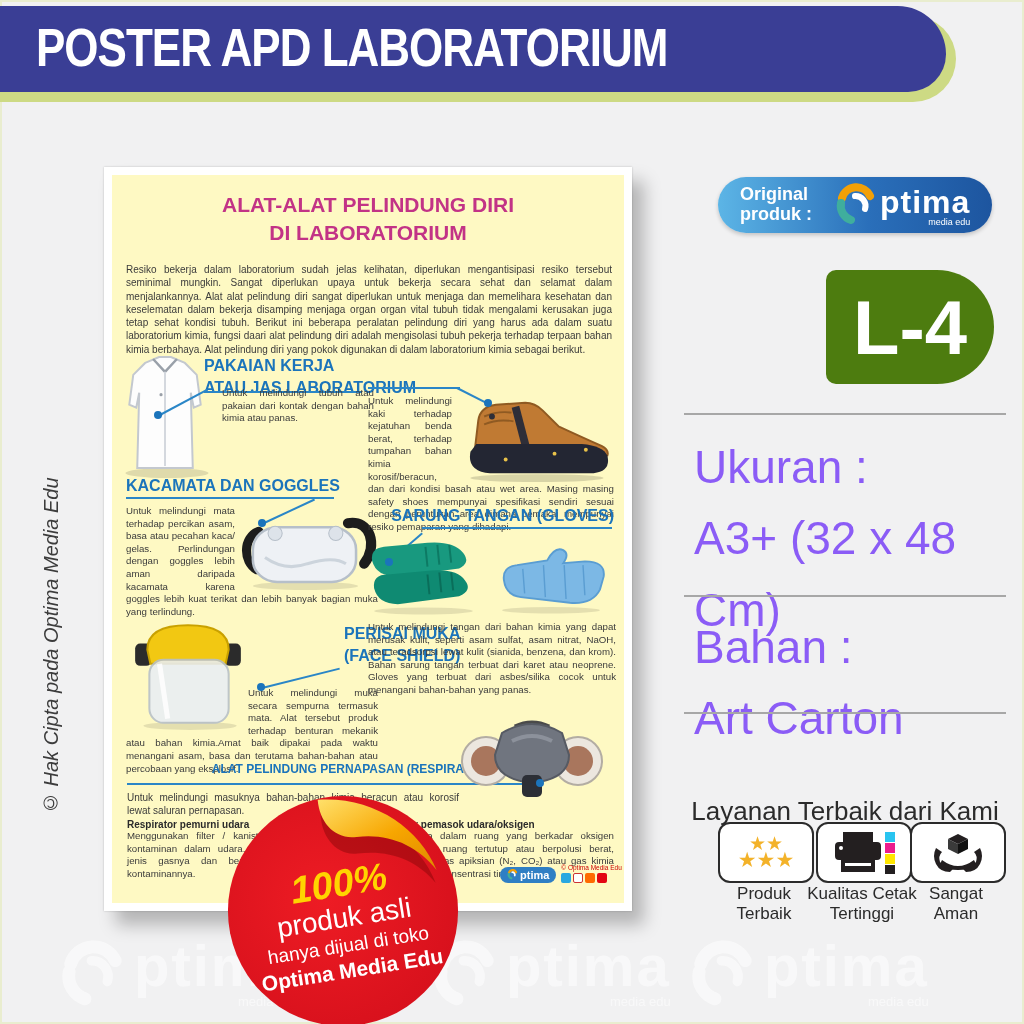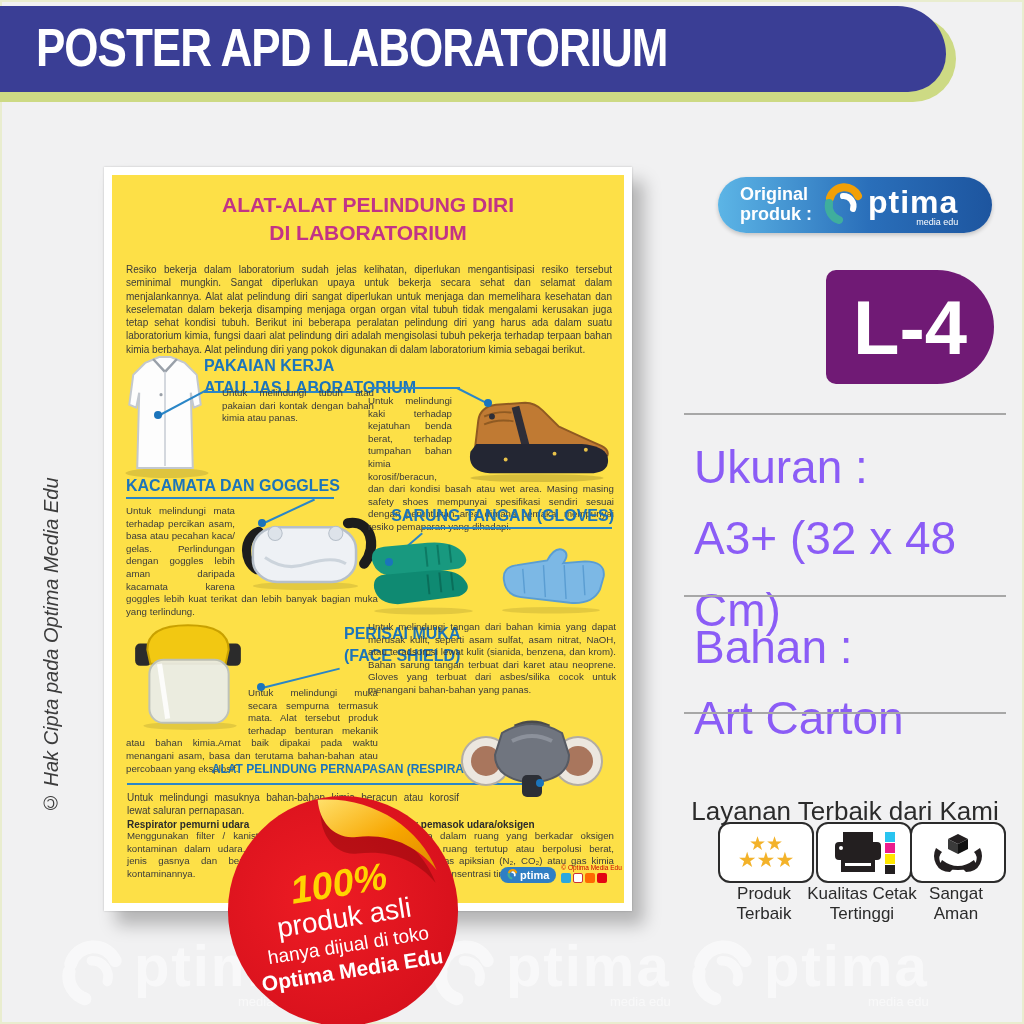--- a/index.html
+++ b/index.html
@@ -24,21 +24,21 @@
 
   
   .wm{bottom:14px;display:flex;align-items:flex-start;gap:6px;opacity:.55;z-index:1;}
   .wm .wm-txt{color:#fff;font-size:58px;font-weight:bold;letter-spacing:2px;line-height:.9;}
   .wm .wm-sub{color:#fff;font-size:13px;display:block;text-align:right;margin-top:2px;}
 
   
   .poster{left:104px;top:167px;width:528px;height:744px;background:#fff;padding:8px;
           box-sizing:border-box;z-index:10;
           box-shadow:12px 14px 16px rgba(0,0,0,.25),0 0 2px rgba(0,0,0,.2);}
-  .poster-inner{position:relative;width:100%;height:100%;background:#fde047;overflow:hidden;}
+  .poster-inner{position:relative;width:100%;height:100%;background:#fef9c3;overflow:hidden;}
   .p-title{left:0;top:16px;width:100%;text-align:center;color:#c23386;font-weight:bold;
            font-size:21px;line-height:1.35;}
   .p-intro{left:14px;top:88px;width:486px;font-size:10px;line-height:1.33;
            text-align:justify;color:#3b3b3b;}
   .h-blue{color:#1b74bb;font-weight:bold;font-size:16px;line-height:1.4;}
   .p-body{font-size:9.7px;line-height:1.3;color:#3b3b3b;text-align:justify;}
   .hline{position:absolute;height:2px;background:#2a86c7;}
   .dline{position:absolute;height:2px;background:#2a86c7;transform-origin:left center;}
   .dot{position:absolute;width:8px;height:8px;border-radius:50%;background:#1b74bb;z-index:3;}
   .vline{position:absolute;width:2px;background:#666;}
@@ -55,30 +55,30 @@
                 padding-top:26px;box-sizing:border-box;}
   .st1{color:#ffd400;font-size:38px;font-weight:bold;font-style:italic;line-height:1;}
   .st2{color:#fff;font-size:28px;line-height:1.15;}
   .st3{color:#fff;font-size:19px;line-height:1.25;}
   .st4{color:#fff;font-size:21px;font-weight:bold;line-height:1.25;}
 
   
   .orig-pill{left:718px;top:177px;width:274px;height:56px;border-radius:28px;
              background:linear-gradient(90deg,#5cb5e6 0%,#2a6fba 55%,#1d559f 100%);
              display:flex;align-items:center;padding:0 16px 0 22px;box-sizing:border-box;
-             gap:10px;box-shadow:0 2px 4px rgba(0,0,0,.2);}
+             gap:22px;box-shadow:0 2px 4px rgba(0,0,0,.2);}
   .orig-label{color:#fff;font-weight:bold;font-size:18px;line-height:1.1;}
   .brand{display:flex;align-items:flex-end;gap:2px;}
   .brand-txt{color:#fff;font-size:32px;font-weight:bold;letter-spacing:1px;line-height:.85;}
   .brand-sub{color:#fff;font-size:9px;display:block;text-align:right;}
   .kode-wrap{left:684px;top:270px;width:310px;height:116px;}
   .kode-band{position:absolute;left:0;top:40px;width:160px;height:56px;background:#3a3e95;
              color:#fff;font-size:40px;font-weight:bold;display:flex;align-items:center;
              justify-content:center;}
-  .kode-l4{position:absolute;left:142px;top:0;width:168px;height:114px;background:#701a75;
+  .kode-l4{position:absolute;left:142px;top:0;width:168px;height:114px;background:#4d7c0f;
            border-radius:10px 57px 57px 10px;color:#fff;font-size:76px;font-weight:bold;
            display:flex;align-items:center;justify-content:center;}
   .spec-line{left:684px;width:322px;height:2px;background:#a7a7a7;}
   .spec{left:694px;color:#8b5cf6;font-weight:normal;font-size:46px;line-height:1.55;}
   .svc-title{left:684px;top:796px;width:322px;text-align:center;color:#2b2b2b;font-size:26px;}
   .svc-box{top:822px;width:92px;height:57px;background:#fff;border:2.5px solid #2b2b2b;
            border-radius:12px;display:flex;align-items:center;justify-content:center;}
   .svc-label{top:884px;text-align:center;font-size:17px;color:#2b2b2b;line-height:1.2;}
   .stars{line-height:.8;text-align:center;color:#f3b229;}
   .star{font-size:19px;}

